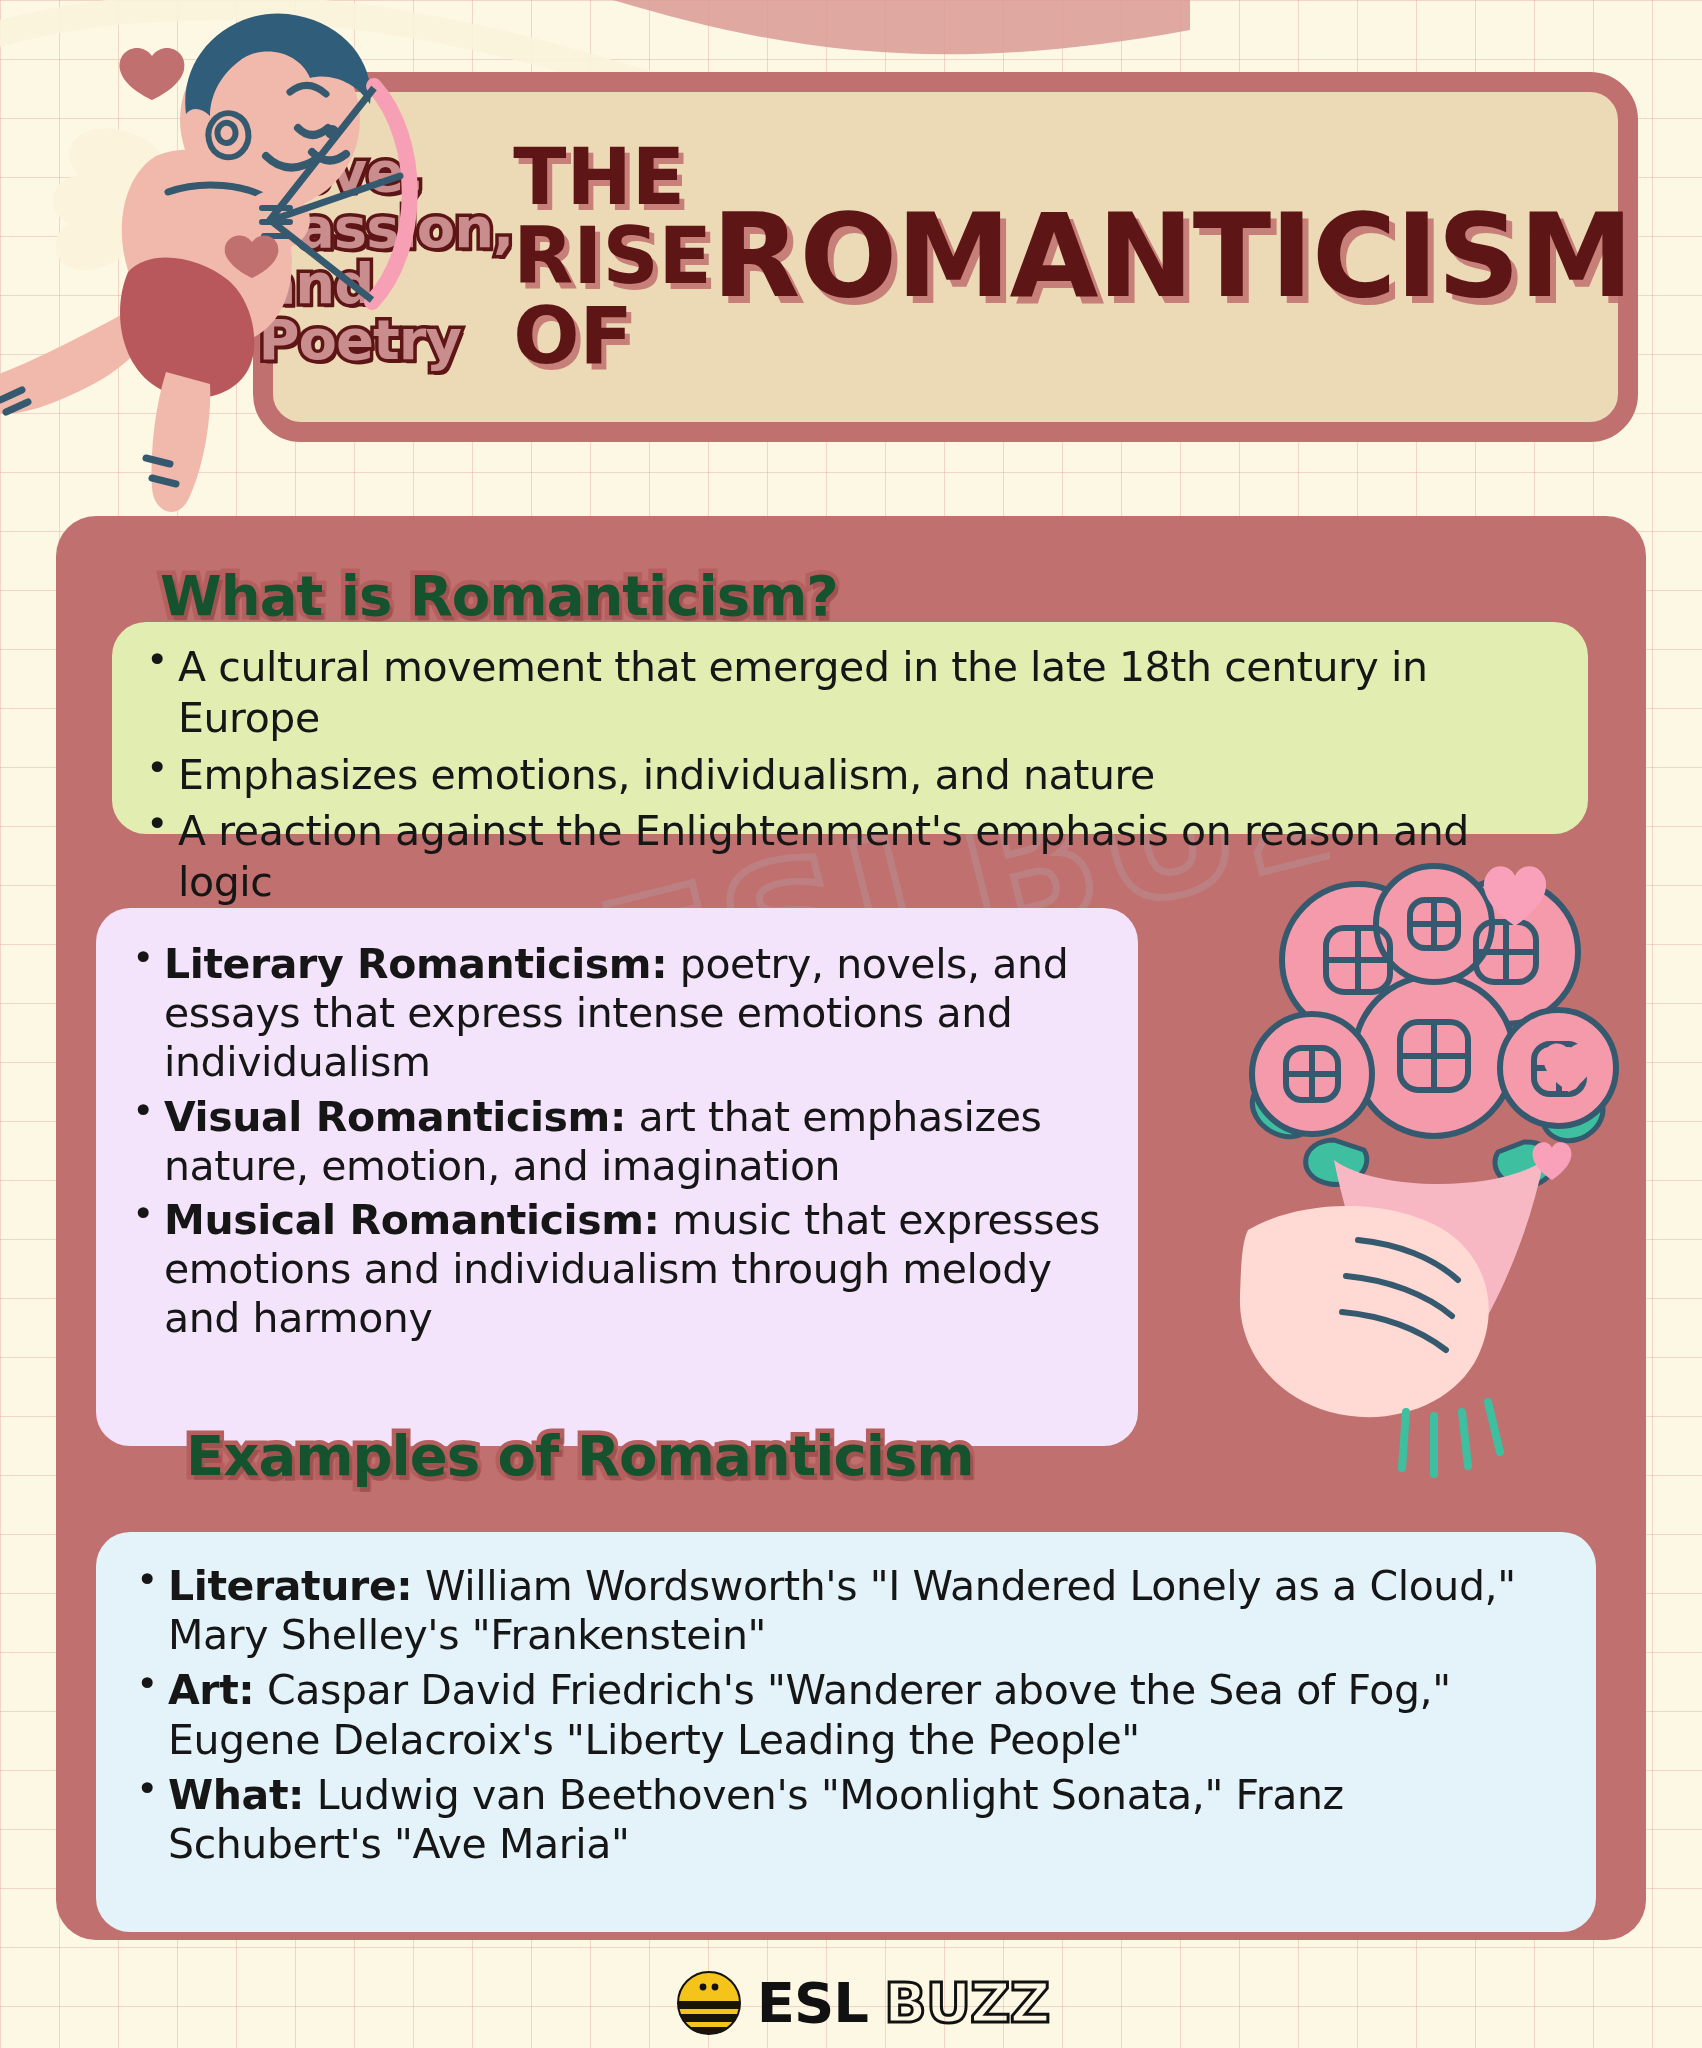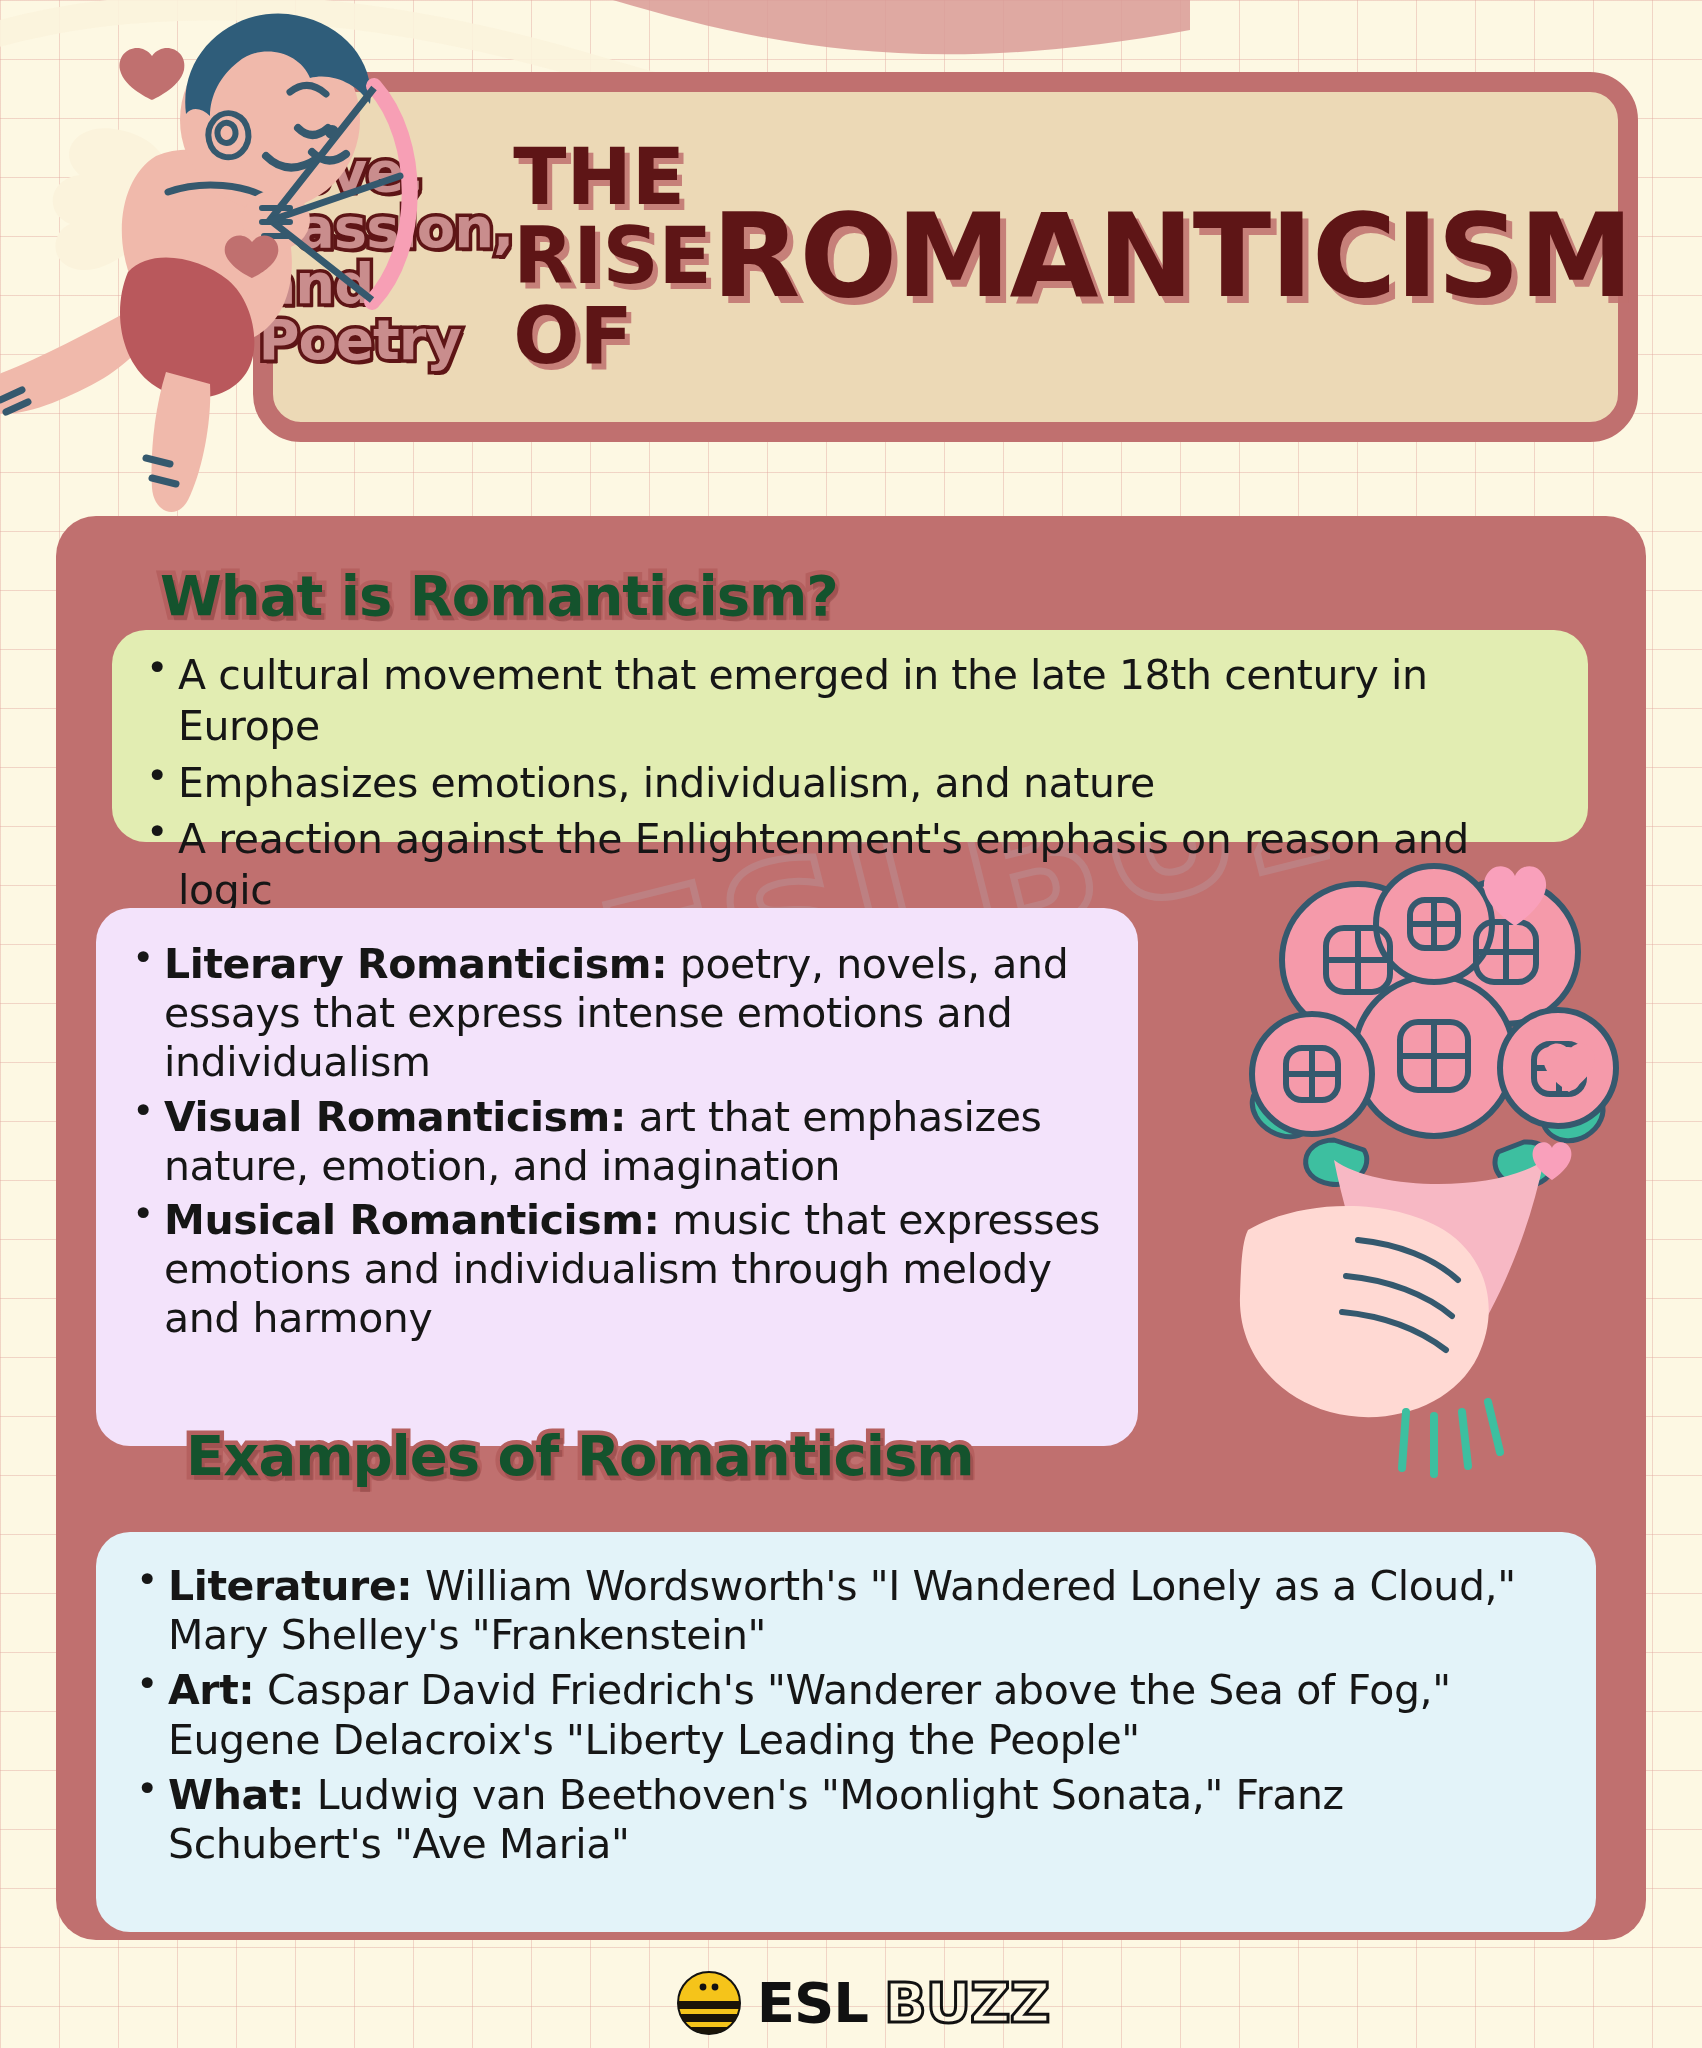--- a/index.html
+++ b/index.html
@@ -114,21 +114,20 @@
   
   .box {
     position:absolute;
     border-radius:34px;
     z-index:8;
   }
   #box-what {
     left:112px; top:622px; width:1476px; height:212px;
     background:#e2edb2;
     padding:20px 26px 16px 26px;
-    margin-top:8px;
   }
   #box-types {
     left:96px; top:908px; width:1042px; height:538px;
     background:#f3e3fb;
     padding:32px 30px 26px 28px;
   }
   #box-examples {
     left:96px; top:1532px; width:1500px; height:400px;
     background:#e3f3f9;
     padding:30px 32px 24px 32px;

